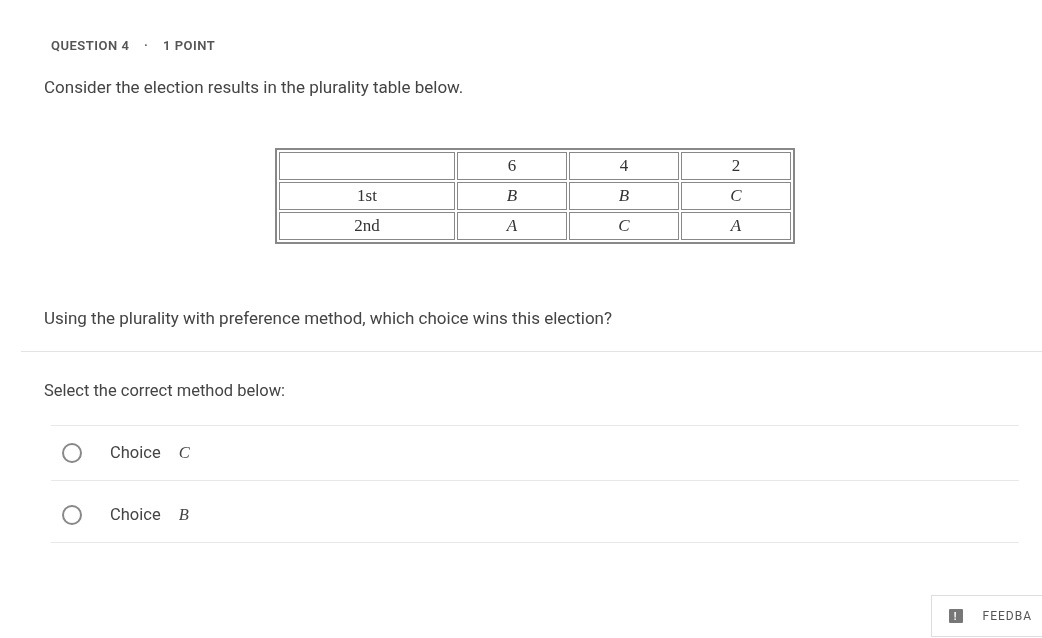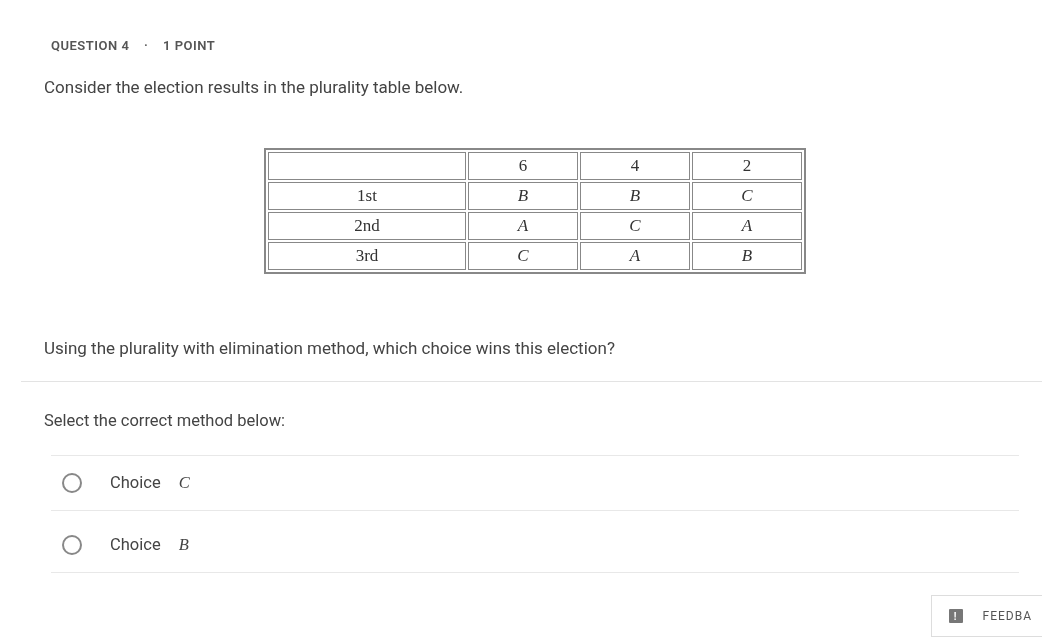--- a/index.html
+++ b/index.html
@@ -39,21 +39,21 @@
     border: 2px solid #888;
   }
   table.pref td {
     border: 1px solid #888;
     text-align: center;
     padding: 3px 8px;
     font-size: 17px;
     color: #333;
     font-family: Georgia, "Times New Roman", serif;
   }
-  table.pref td.rank-col { width: 198px; }
+  table.pref td.rank-col { width: 176px; }
   table.pref td.val-col { width: 110px; }
   table.pref td .math-it { font-style: italic; }
   .prompt-text-2 {
     font-size: 17px;
     color: #444;
     margin-bottom: 20px;
     line-height: 1.5;
   }
   .divider { border-top: 1px solid #e3e3e3; margin-left: -16px; margin-right: -16px; }
   .select-prompt {
@@ -141,31 +141,25 @@
         <td class="val-col"><span class="math-it">B</span></td>
         <td class="val-col"><span class="math-it">B</span></td>
         <td class="val-col"><span class="math-it">C</span></td>
       </tr>
       <tr>
         <td class="rank-col">2nd</td>
         <td class="val-col"><span class="math-it">A</span></td>
         <td class="val-col"><span class="math-it">C</span></td>
         <td class="val-col"><span class="math-it">A</span></td>
       </tr>
-      <tr>
-        <td class="rank-col">3rd</td>
-        <td class="val-col"><span class="math-it">C</span></td>
-        <td class="val-col"><span class="math-it">A</span></td>
-        <td class="val-col"><span class="math-it">B</span></td>
-      </tr>
     </tbody>
       </table>
   </div>
 
-  <div class="prompt-text-2">Using the plurality with elimination method, which choice wins this election?</div>
+  <div class="prompt-text-2">Using the plurality with preference method, which choice wins this election?</div>
 
   <div class="divider"></div>
 
   <div class="select-prompt">Select the correct method below:</div>
 
   <div class="options">
     <div class="option-row">
       <span class="radio-circle"></span>
       <span class="option-label">
         <span>Choice </span><span class="math-it">C</span>

